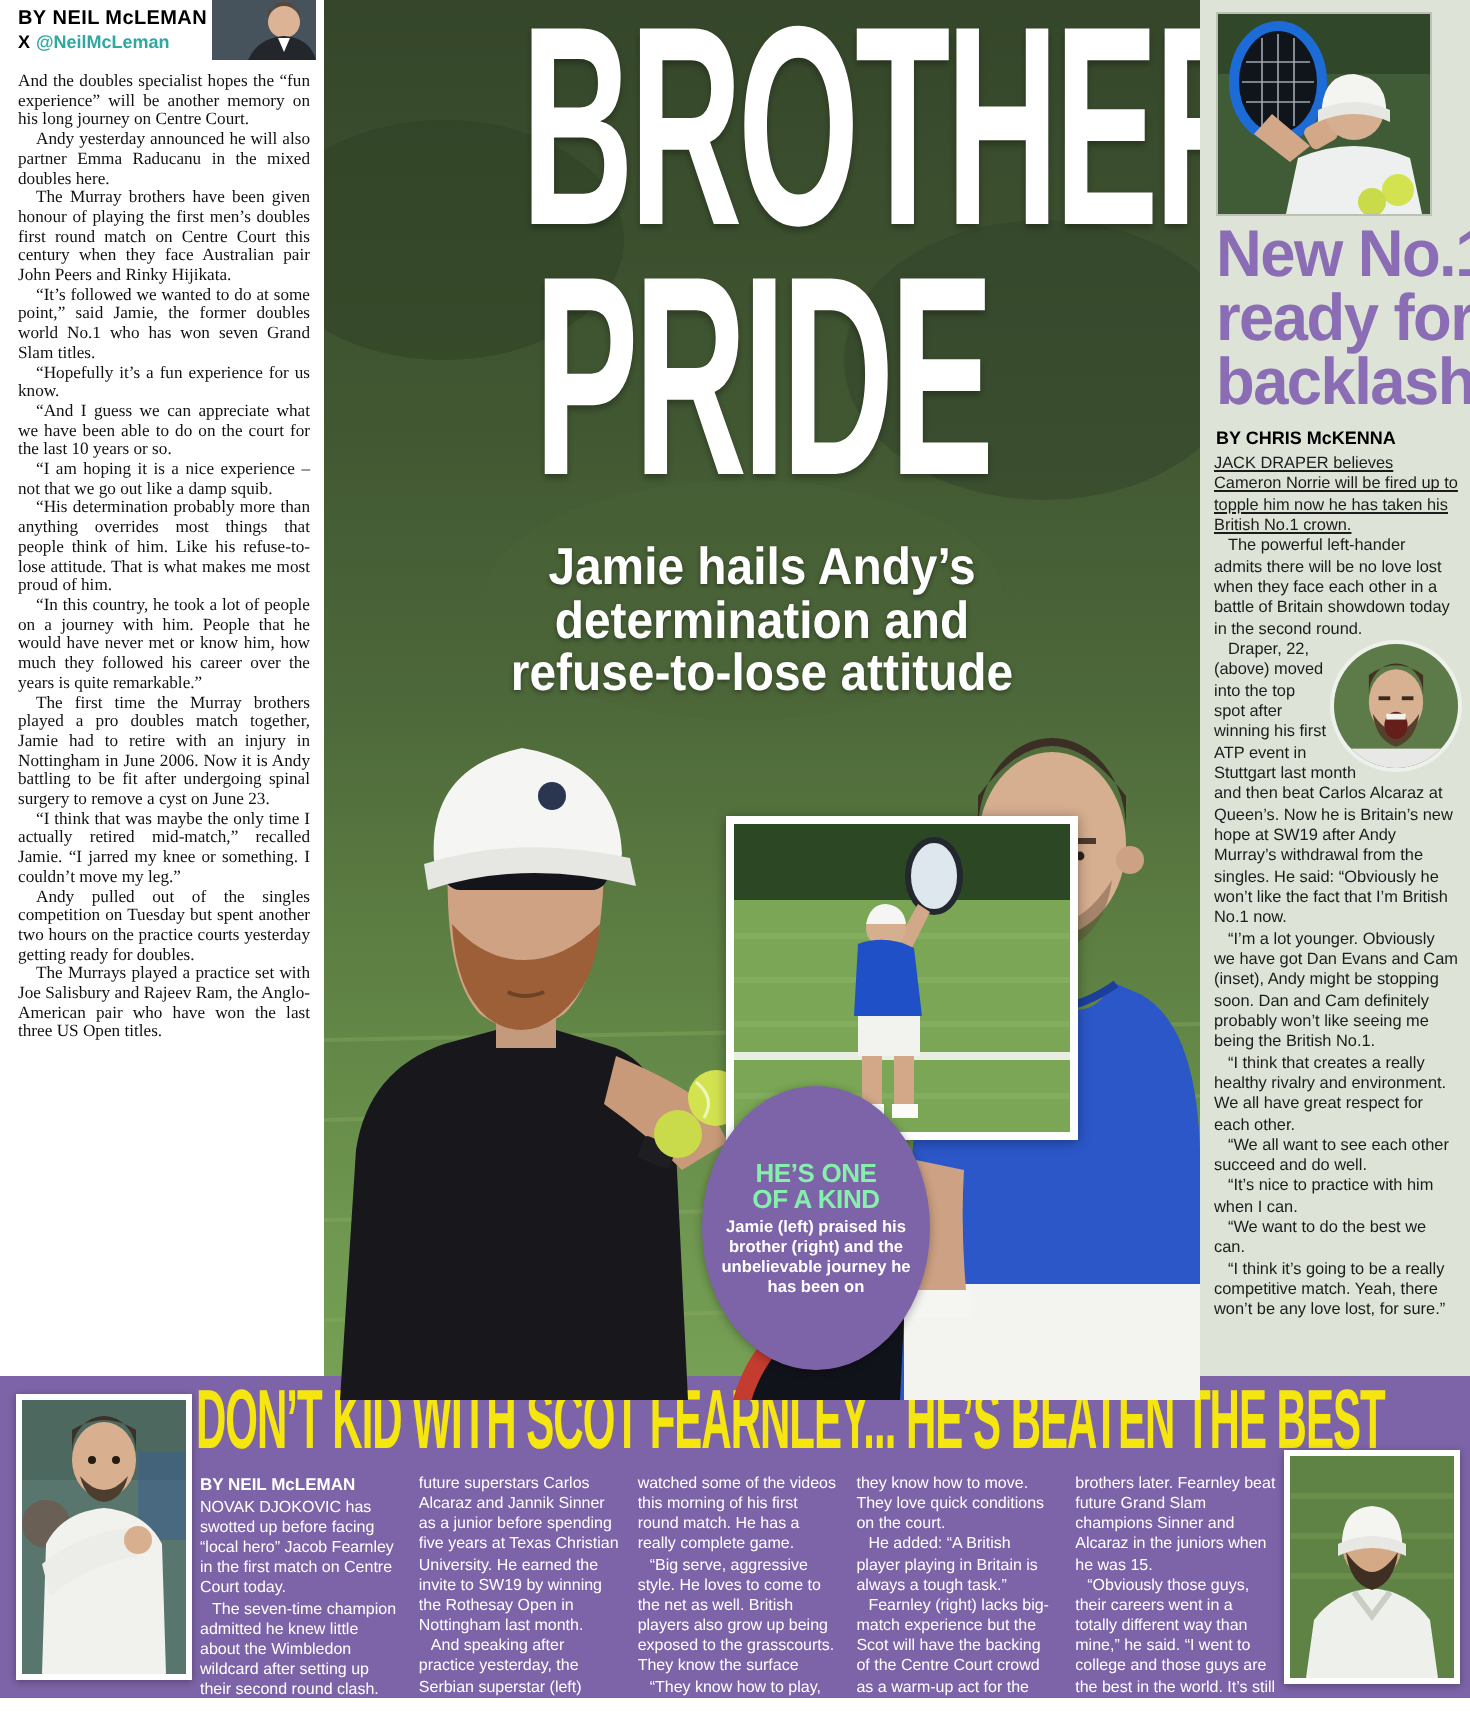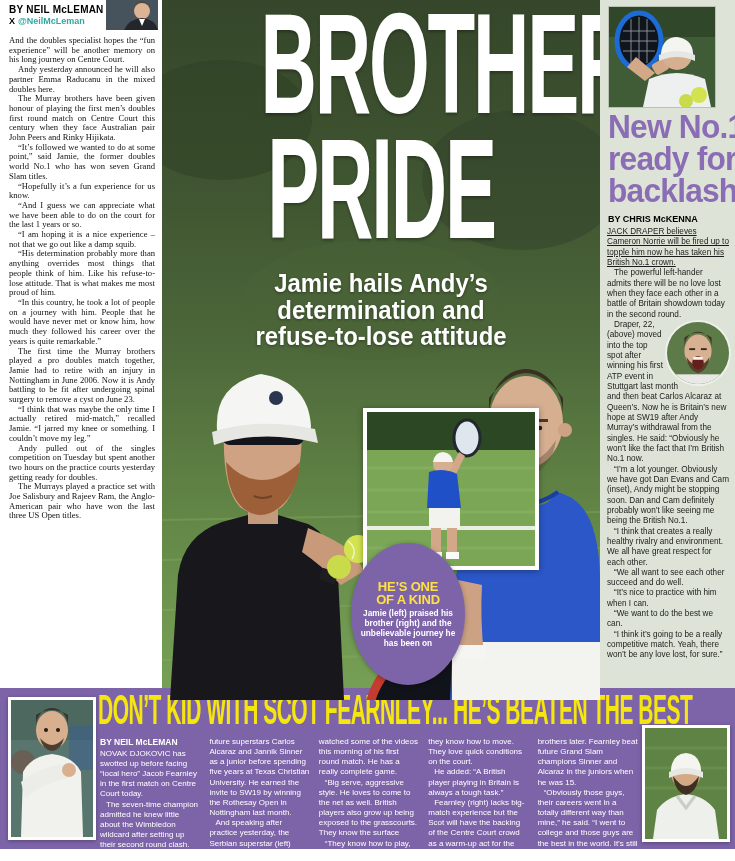--- a/index.html
+++ b/index.html
@@ -33,21 +33,21 @@
                 color:#fff;font-weight:800;font-size:26px;line-height:1.02;
                 text-shadow:0 1px 3px rgba(0,0,0,.4);transform:scaleX(.92);}
   .hero-subhead span{display:block;white-space:nowrap;}
   .inset-photo{position:absolute;left:201px;top:408px;width:176px;height:162px;z-index:4;
                border:4px solid #fff;box-sizing:border-box;background:#7aa655;
                box-shadow:0 1px 6px rgba(0,0,0,.35);}
   .caption-circle{position:absolute;left:189px;top:543px;width:114px;height:142px;z-index:5;
                   border-radius:50%;background:#7d64a8;display:flex;flex-direction:column;
                   justify-content:center;text-align:center;box-sizing:border-box;padding:8px 9px;
                   box-shadow:0 1px 5px rgba(0,0,0,.3);}
-  .caption-title{color:#fde047;font-weight:900;font-size:13px;line-height:1.02;letter-spacing:-.2px;}
+  .caption-title{color:#86efac;font-weight:900;font-size:13px;line-height:1.02;letter-spacing:-.2px;}
   .caption-body{color:#fff;font-weight:700;font-size:8.3px;line-height:1.18;margin-top:3px;}
 
   
   .right-col{position:absolute;left:600px;top:0;width:135px;height:700px;background:#dde3d6;
              box-sizing:border-box;padding:6px 6px 0 7px;overflow:hidden;}
   .right-photo{width:106px;height:100px;margin:1px 0 4px 2px;overflow:hidden;
                box-shadow:0 0 0 1px rgba(0,0,0,.15);}
   .right-headline{color:#8a6db4;font-weight:700;font-size:33px;line-height:.97;
                   letter-spacing:-.8px;margin:2px 0 7px 1px;}
   .right-headline span{display:block;transform:scaleX(.96);transform-origin:0 50%;white-space:nowrap;}
@@ -97,21 +97,21 @@
           <path d="M33 19 L36 26 L39 19 Z" fill="#ffffff"></path>
         </svg>
       </div>
     </div>
     <div class="body-copy">
       <p class="first">And the doubles specialist hopes the “fun experience” will be another memory on his long journey on Centre Court.</p>
       <p>Andy yesterday announced he will also partner Emma Raducanu in the mixed doubles here.</p>
       <p>The Murray brothers have been given honour of playing the first men’s doubles first round match on Centre Court this century when they face Australian pair John Peers and Rinky Hijikata.</p>
       <p>“It’s followed we wanted to do at some point,” said Jamie, the former doubles world No.1 who has won seven Grand Slam titles.</p>
       <p>“Hopefully it’s a fun experience for us know.</p>
-      <p>“And I guess we can appreciate what we have been able to do on the court for the last 1 years or so.</p>
+      <p>“And I guess we can appreciate what we have been able to do on the court for the last 10 years or so.</p>
       <p>“I am hoping it is a nice experience – not that we go out like a damp squib.</p>
       <p>“His determination probably more than anything overrides most things that people think of him. Like his refuse-to-lose attitude. That is what makes me most proud of him.</p>
       <p>“In this country, he took a lot of people on a journey with him. People that he would have never met or know him, how much they followed his career over the years is quite remarkable.”</p>
       <p>The first time the Murray brothers played a pro doubles match together, Jamie had to retire with an injury in Nottingham in June 2006. Now it is Andy battling to be fit after undergoing spinal surgery to remove a cyst on June 23.</p>
       <p>“I think that was maybe the only time I actually retired mid-match,” recalled Jamie. “I jarred my knee or something. I couldn’t move my leg.”</p>
       <p>Andy pulled out of the singles competition on Tuesday but spent another two hours on the practice courts yesterday getting ready for doubles.</p>
       <p>The Murrays played a practice set with Joe Salisbury and Rajeev Ram, the Anglo-American pair who have won the last three US Open titles.</p>
 
     </div>
   </div>

